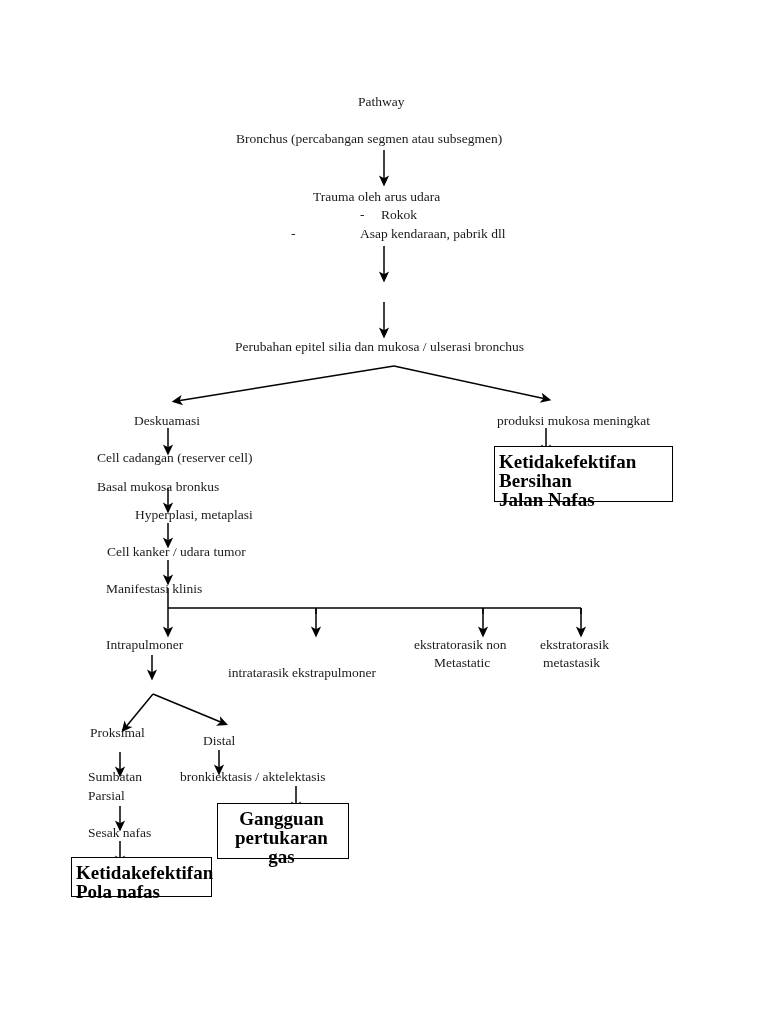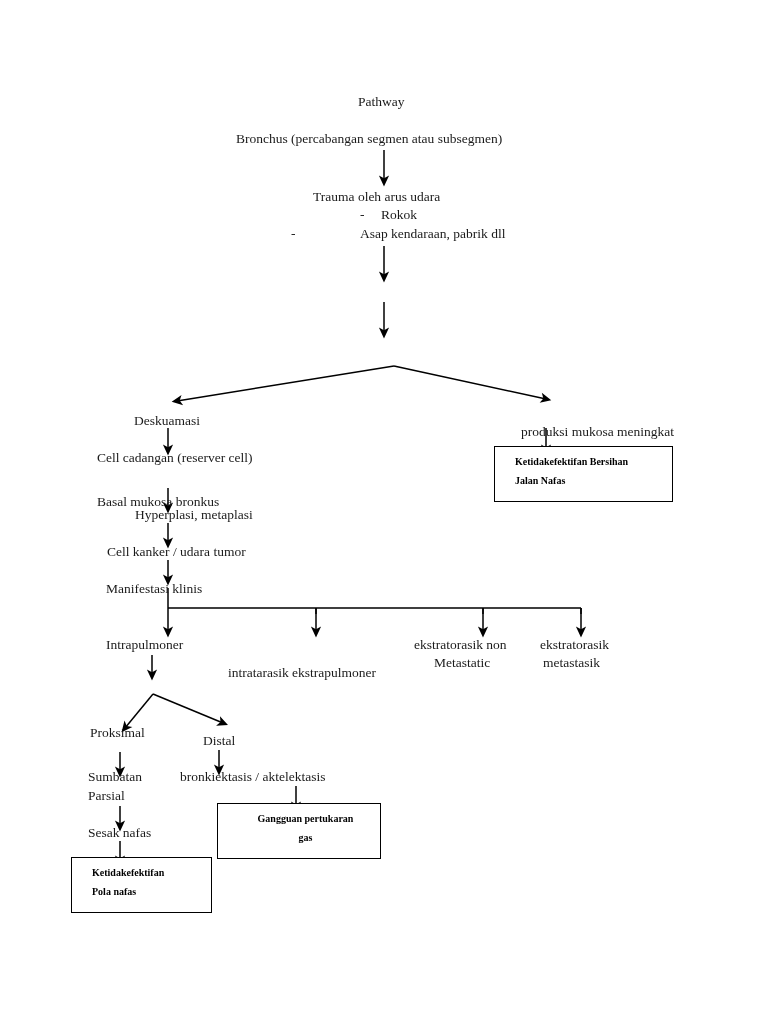--- a/index.html
+++ b/index.html
@@ -30,24 +30,24 @@
     line-height: 18.5px;
     white-space: pre;
     color: #1a1a1a;
   }
   .box {
     position: absolute;
     border: 1.6px solid #000000;
     background: #ffffff;
     box-sizing: border-box;
     font-weight: bold;
-    font-size: 10px;
+    font-size: 19px;
     line-height: 19px;
     color: #000000;
-    padding: 5px 7px 0 20px;
+    padding: 5px 7px 0 4px;
   }
   .box.center {
     text-align: center;
   }
   .dash-row {
     position: absolute;
     font-size: 13.5px;
     line-height: 18.5px;
     white-space: pre;
   }
@@ -116,27 +116,28 @@
 
   <div class="node" style="left:313px; top:188px;">Trauma oleh arus udara</div>
 
   <div class="dash-row" style="left:360px; top:206px;">-</div>
   <div class="node" style="left:381px; top:206px;">Rokok</div>
 
   <div class="dash-row" style="left:291px; top:225px;">-</div>
   <div class="node" style="left:312px; top:225px;margin-left:48px;">Asap kendaraan, pabrik dll</div>
 
 
+  <div class="node" style="left:235px; top:338px;">Perubahan epitel silia dan mukosa / ulserasi bronchus</div>
 
   <div class="node" style="left:134px; top:412px;">Deskuamasi</div>
 
-  <div class="node" style="left:497px; top:423px;margin-left:24px;">produksi mukosa meningkat</div>
+  <div class="node" style="left:497px; top:412px;">produksi mukosa meningkat</div>
 
   <div class="node" style="left:97px; top:449px;">Cell cadangan (reserver cell)</div>
-  <div class="node" style="left:97px; top:493px;text-align:right;">Basal mukosa bronkus</div>
+  <div class="node" style="left:97px; top:478px;text-align:right;">Basal mukosa bronkus</div>
 
   <div class="node" style="left:103px; top:506px;margin-left:32px;">Hyperplasi, metaplasi</div>
 
   <div class="node" style="left:107px; top:543px;">Cell kanker / udara tumor</div>
 
   <div class="node" style="left:106px; top:580px;">Manifestasi klinis</div>
 
   <div class="node" style="left:106px; top:636px;">Intrapulmoner</div>
 
   <div class="node" style="left:228px; top:664px;">intratarasik ekstrapulmoner</div>
@@ -157,23 +158,23 @@
 
   <div class="node" style="left:180px; top:768px;">bronkiektasis / aktelektasis</div>
 
   <div class="node" style="left:88px; top:824px;">Sesak nafas</div>
 
   <div class="box" style="left:494px; top:446px; width:179px; height:56px;">
     <div>Ketidakefektifan Bersihan</div>
     <div>Jalan Nafas</div>
   </div>
 
-  <div class="box center" style="left:217px; top:803px; width:164px; height:56px;">
+  <div class="box center" style="left:217px; top:803px; width:132px; height:56px;">
     <div>Gangguan pertukaran</div>
     <div>gas</div>
   </div>
 
-  <div class="box" style="left:71px; top:857px; width:141px; height:56px;">
+  <div class="box" style="left:71px; top:857px; width:141px; height:40px;">
     <div>Ketidakefektifan</div>
     <div>Pola nafas</div>
   </div>
 
 </div>
 
 </body></html>

